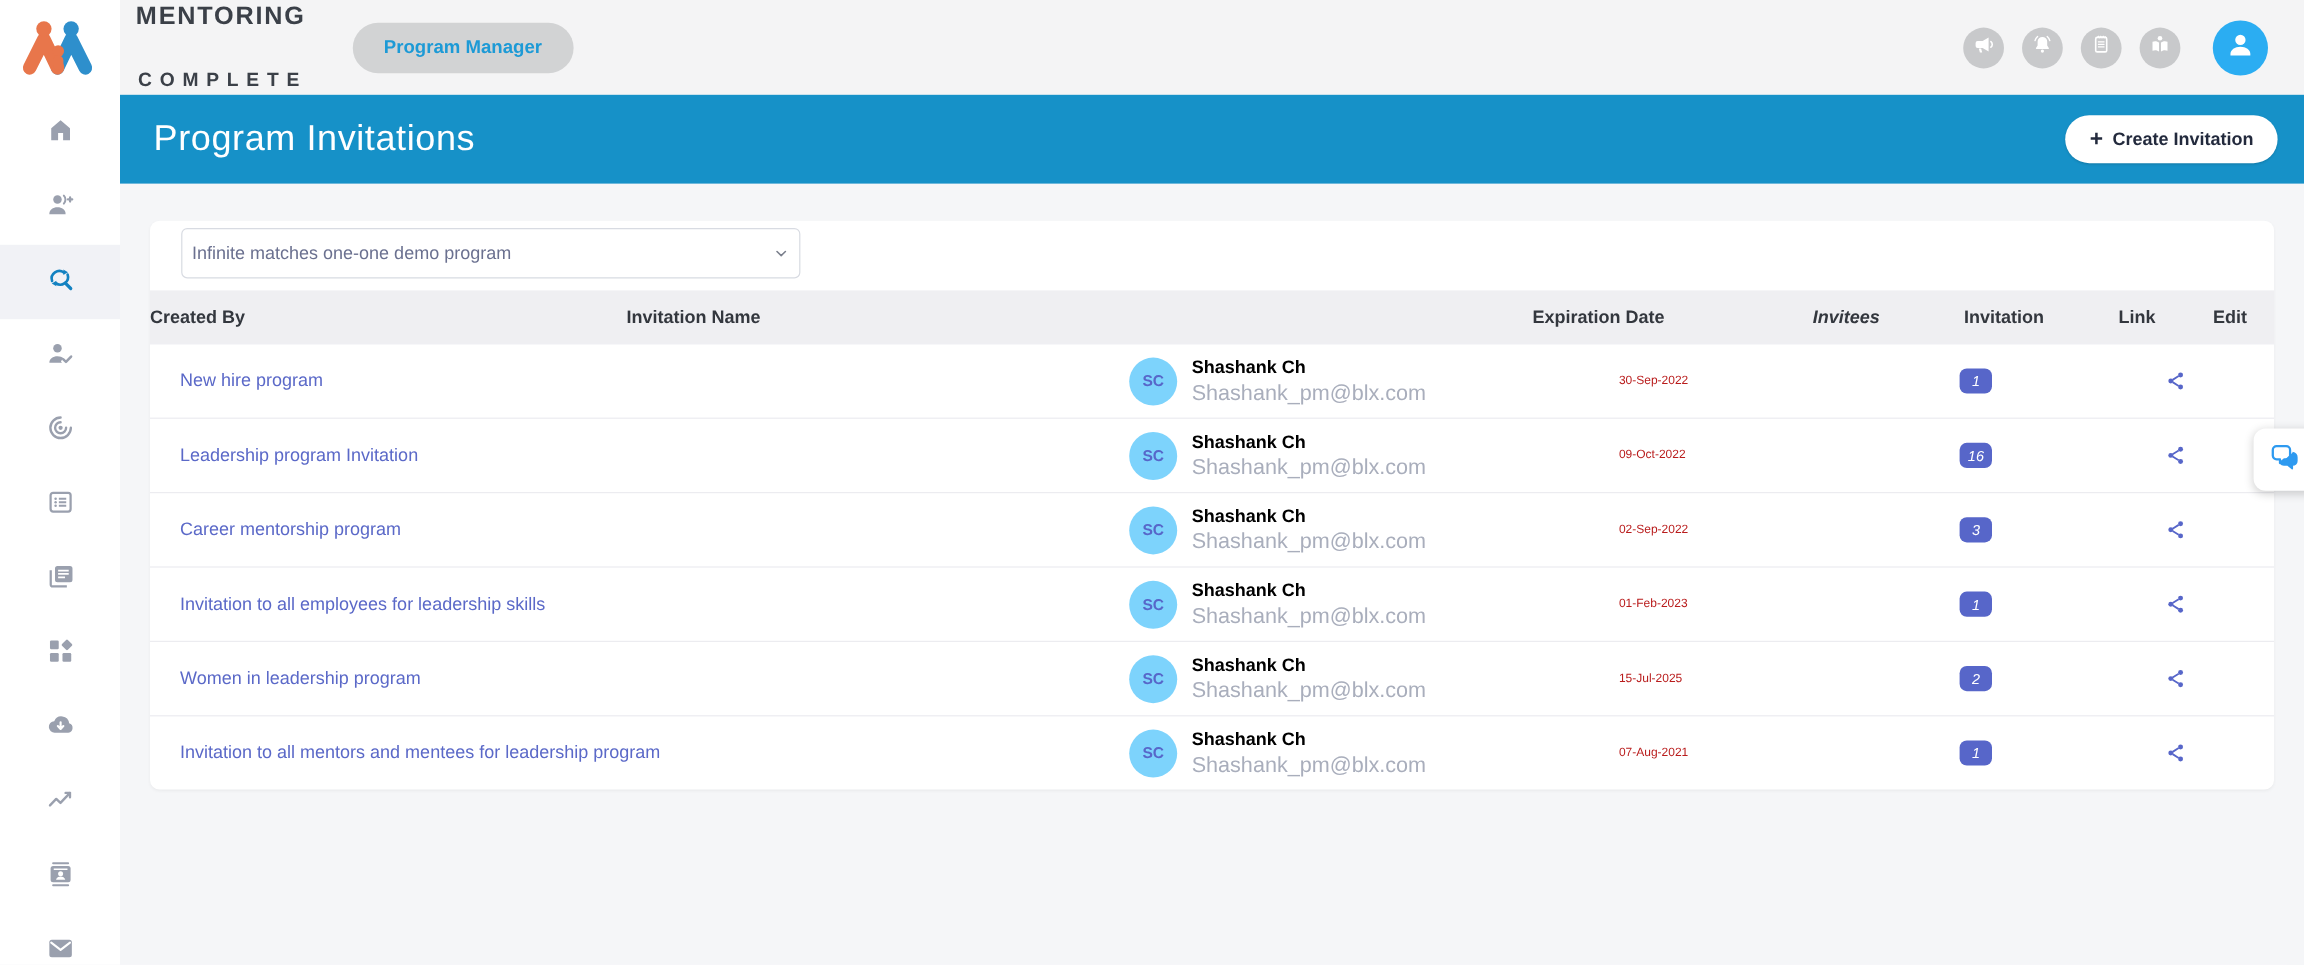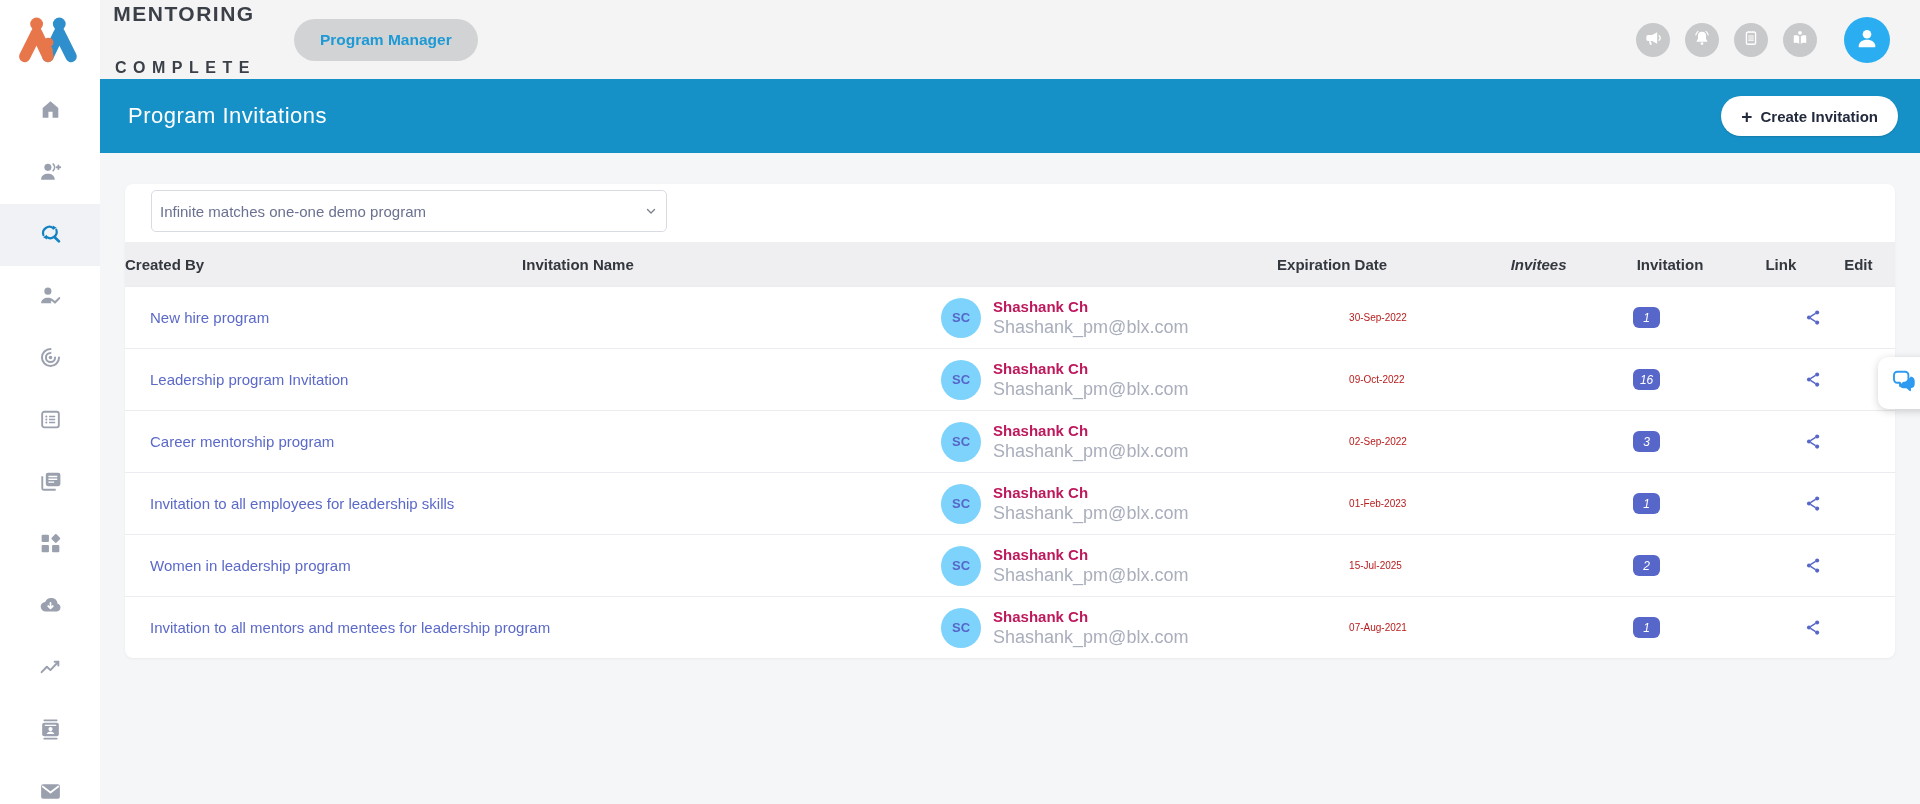--- a/index.html
+++ b/index.html
@@ -33,21 +33,21 @@
     font-family:"Liberation Sans",sans-serif;font-size:15.5px;font-weight:700;color:var(--role-text);cursor:pointer;}
   .top-right{margin-left:auto;display:flex;align-items:center;margin-right:30px;}
   .circle-ic{width:34px;height:34px;border-radius:50%;background:#c8c9cb;display:flex;align-items:center;justify-content:center;margin-left:15px;cursor:pointer;}
   .circle-ic svg{width:20px;height:20px;}
   .avatar{width:46px;height:46px;border-radius:50%;background:var(--avatar-blue);display:flex;align-items:center;justify-content:center;margin-left:27px;cursor:pointer;}
   .avatar svg{width:28px;height:28px;}
 
   
   .page-header{position:absolute;left:100px;top:79px;right:0;height:74px;background:var(--header-blue);
     display:flex;align-items:center;z-index:4;}
-  .page-title{color:#ffffff;font-size:22px;font-weight:300;letter-spacing:.5px;margin-left:28px;}
+  .page-title{color:#ffffff;font-size:30px;font-weight:300;letter-spacing:.5px;margin-left:28px;}
   .create-btn{margin-left:auto;margin-right:22px;background:#ffffff;border:none;border-radius:20px;height:40px;
     padding:0 20px;display:flex;align-items:center;gap:8px;cursor:pointer;
     font-family:"Liberation Sans",sans-serif;font-size:15px;font-weight:600;color:#232a3d;box-shadow:0 1px 2px rgba(0,0,0,.15);}
   .create-btn .plus{font-size:19px;font-weight:800;line-height:1;}
 
   
   .content{position:absolute;left:100px;top:153px;right:0;bottom:0;background:#f5f6f8;padding:31px 25px 0 25px;}
   .card{background:#ffffff;border-radius:8px;box-shadow:0 1px 3px rgba(0,0,0,.05);overflow:hidden;padding-top:6px;}
   .select{margin:0 0 10px 26px;width:516px;height:42px;border:1px solid #d8dbe2;border-radius:5px;background:#fff;
     display:flex;align-items:center;padding:0 8px;cursor:pointer;}
@@ -66,21 +66,21 @@
   .c-share{width:7.9%;text-align:center;display:flex;justify-content:center;}
   .c-link{width:4.63%;text-align:center;display:flex;justify-content:center;}
   .c-edit{width:4.12%;text-align:center;display:flex;justify-content:center;}
   .thead .c-invitees,.thead .c-share,.thead .c-link,.thead .c-edit{display:block;}
 
   .inv-link{font-size:15px;color:#5b69c8;text-decoration:none;cursor:pointer;}
   .creator{display:flex;align-items:center;gap:12px;}
   .avatar-sc{width:40px;height:40px;border-radius:50%;background:#7dd3fc;color:var(--accent-indigo);
     font-size:13px;font-weight:700;display:flex;align-items:center;justify-content:center;}
   .creator-text{display:flex;flex-direction:column;gap:2px;}
-  .cname{font-size:15px;font-weight:600;color:#be185d;}
+  .cname{font-size:15px;font-weight:600;color:#000000;}
   .cemail{font-size:18px;color:var(--email-gray);}
   .exp-date{font-size:10px;color:#b91c1c;}
   .badge{min-width:27px;height:21px;padding:0 7px;background:var(--accent-indigo);color:#fff;border-radius:6px;
     font-size:12px;display:inline-flex;align-items:center;justify-content:center;}
   .icon-btn{cursor:pointer;display:inline-flex;}
   .icon-btn svg{width:19px;height:19px;}
 
   
   .chat-fab{position:absolute;top:357px;right:-18px;width:60px;height:52px;background:#ffffff;border-radius:10px;
     box-shadow:0 2px 8px rgba(0,0,0,.18);display:flex;align-items:center;z-index:10;cursor:pointer;}

